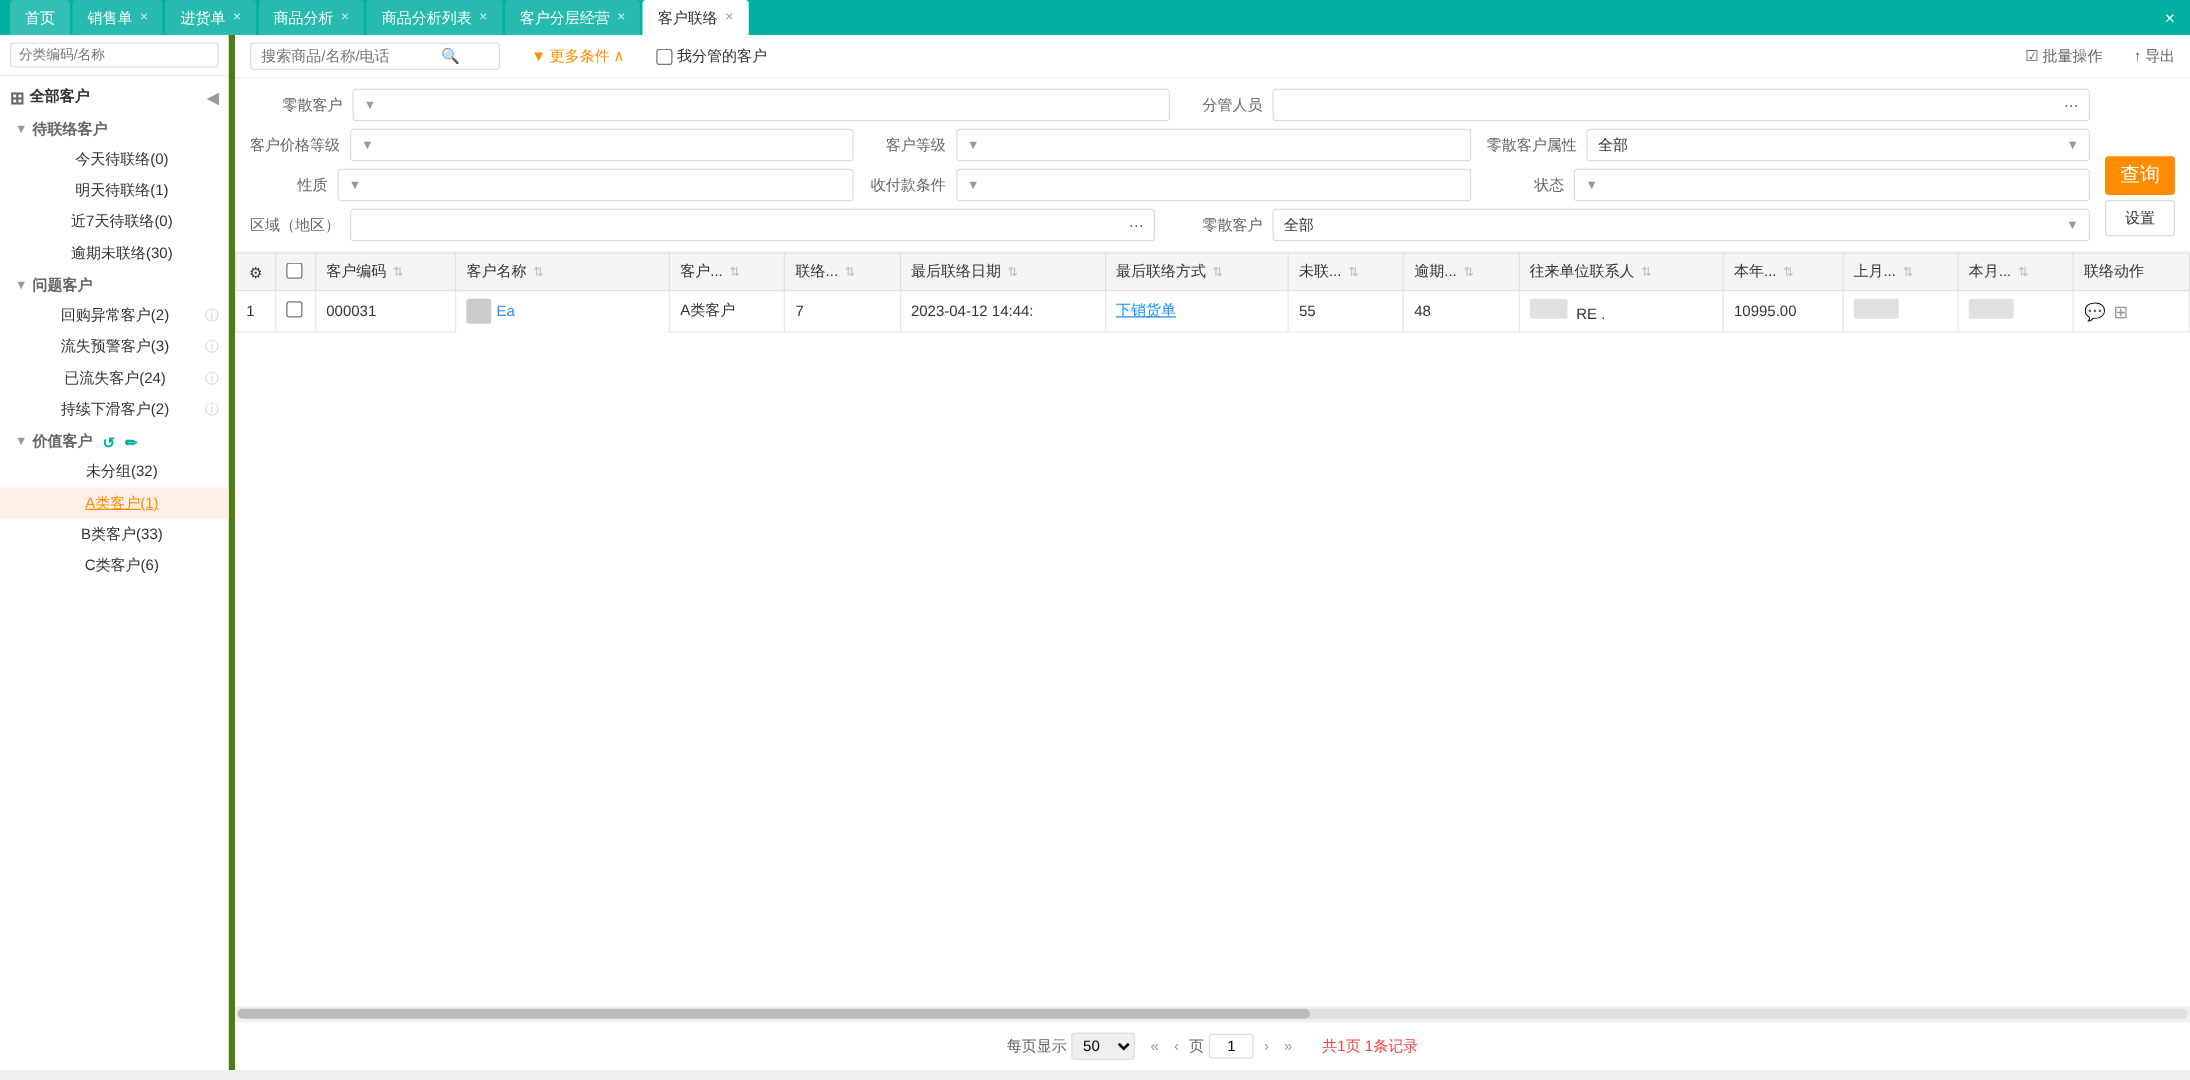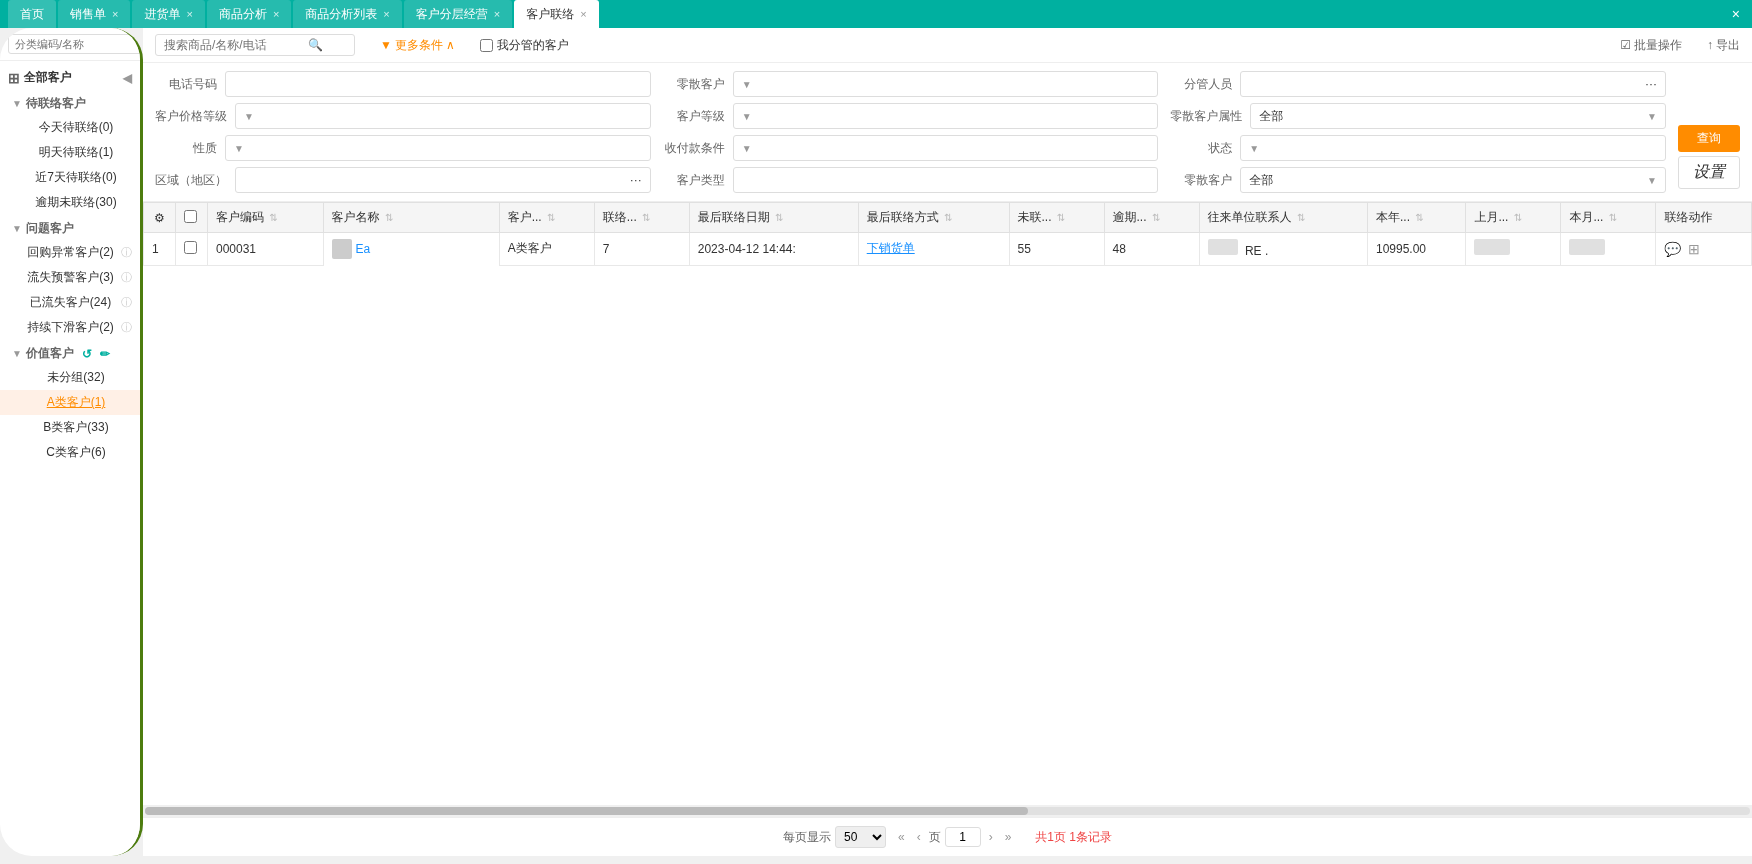--- a/index.html
+++ b/index.html
@@ -20,22 +20,22 @@
     .nav-tab .close-x { color: rgba(255,255,255,0.8); font-size: 11px; }
     .nav-tab.active .close-x { color: #999; }
     .nav-spacer { flex: 1; }
     .nav-close-all { color: white; font-size: 14px; cursor: pointer; padding: 4px; }
     
     
     .main-layout { display: flex; height: calc(864px - 36px); }
     
     
     .sidebar {
-      width: 143px; background: white; border-right: 3px solid #4d7c0f;
-      overflow-y: auto; flex-shrink: 0; border-radius: 32px;
+      width: 188px; background: white; border-right: 5px solid #4d7c0f;
+      overflow-y: auto; flex-shrink: 0;
     }
     .sidebar-search {
       display: flex; align-items: center; padding: 6px 8px; border-bottom: 1px solid #eee;
       gap: 4px;
     }
     .sidebar-search input {
       flex: 1; border: 1px solid #ddd; border-radius: 3px; padding: 3px 6px;
       font-size: 11px; color: #666;
     }
     
@@ -162,25 +162,25 @@
       position: relative;
     }
     .scroll-thumb {
       position: absolute; left: 0; top: 0; width: 55%; height: 100%;
       background: #bbb; border-radius: 4px;
     }
     
     
     .btn-primary {
       background: #ff8c00; color: white; border: none; border-radius: 3px;
-      padding: 5px 12px; cursor: pointer; font-size: 12px;
+      padding: 5px 12px; cursor: pointer; font-size: 16px;
     }
     .btn-default {
       background: white; color: #333; border: 1px solid #ddd; border-radius: 3px;
-      padding: 5px 14px; cursor: pointer; font-size: 16px; font-style: italic;
+      padding: 5px 14px; cursor: pointer; font-size: 12px;
     }
     
     
     input[type="checkbox"] { cursor: pointer; }
     
     
     .settings-cell { width: 32px; text-align: center; }
   </style>
 </head>
 <body>
@@ -315,24 +315,20 @@
         <span>↑</span>
         <span>导出</span>
       </div>
     </div>
 
     <div class="adv-filter">
       <div style="display:flex;gap:0;">
         <div style="flex:1;">
 
           <div class="adv-filter-row">
-            <div class="filter-cell">
-              <span class="filter-label">电话号码</span>
-              <div class="filter-input" style="height:26px;"></div>
-            </div>
             <div class="filter-divider"></div>
             <div class="filter-cell">
               <span class="filter-label">零散客户</span>
               <div class="filter-input" style="height:26px;">
                 <span class="caret">▼</span>
               </div>
             </div>
             <div class="filter-divider"></div>
             <div class="filter-cell">
               <span class="filter-label">分管人员</span>
@@ -390,24 +386,20 @@
           </div>
 
           <div class="adv-filter-row">
             <div class="filter-cell">
               <span class="filter-label">区域（地区）</span>
               <div class="filter-input dots-btn" style="height:26px;">
                 <span>···</span>
               </div>
             </div>
             <div class="filter-divider"></div>
-            <div class="filter-cell">
-              <span class="filter-label">客户类型</span>
-              <div class="filter-input" style="height:26px;"></div>
-            </div>
             <div class="filter-divider"></div>
             <div class="filter-cell">
               <span class="filter-label">零散客户</span>
               <div class="filter-input" style="height:26px;">
                 <span>全部</span>
                 <span class="caret">▼</span>
               </div>
             </div>
           </div>
         </div>

